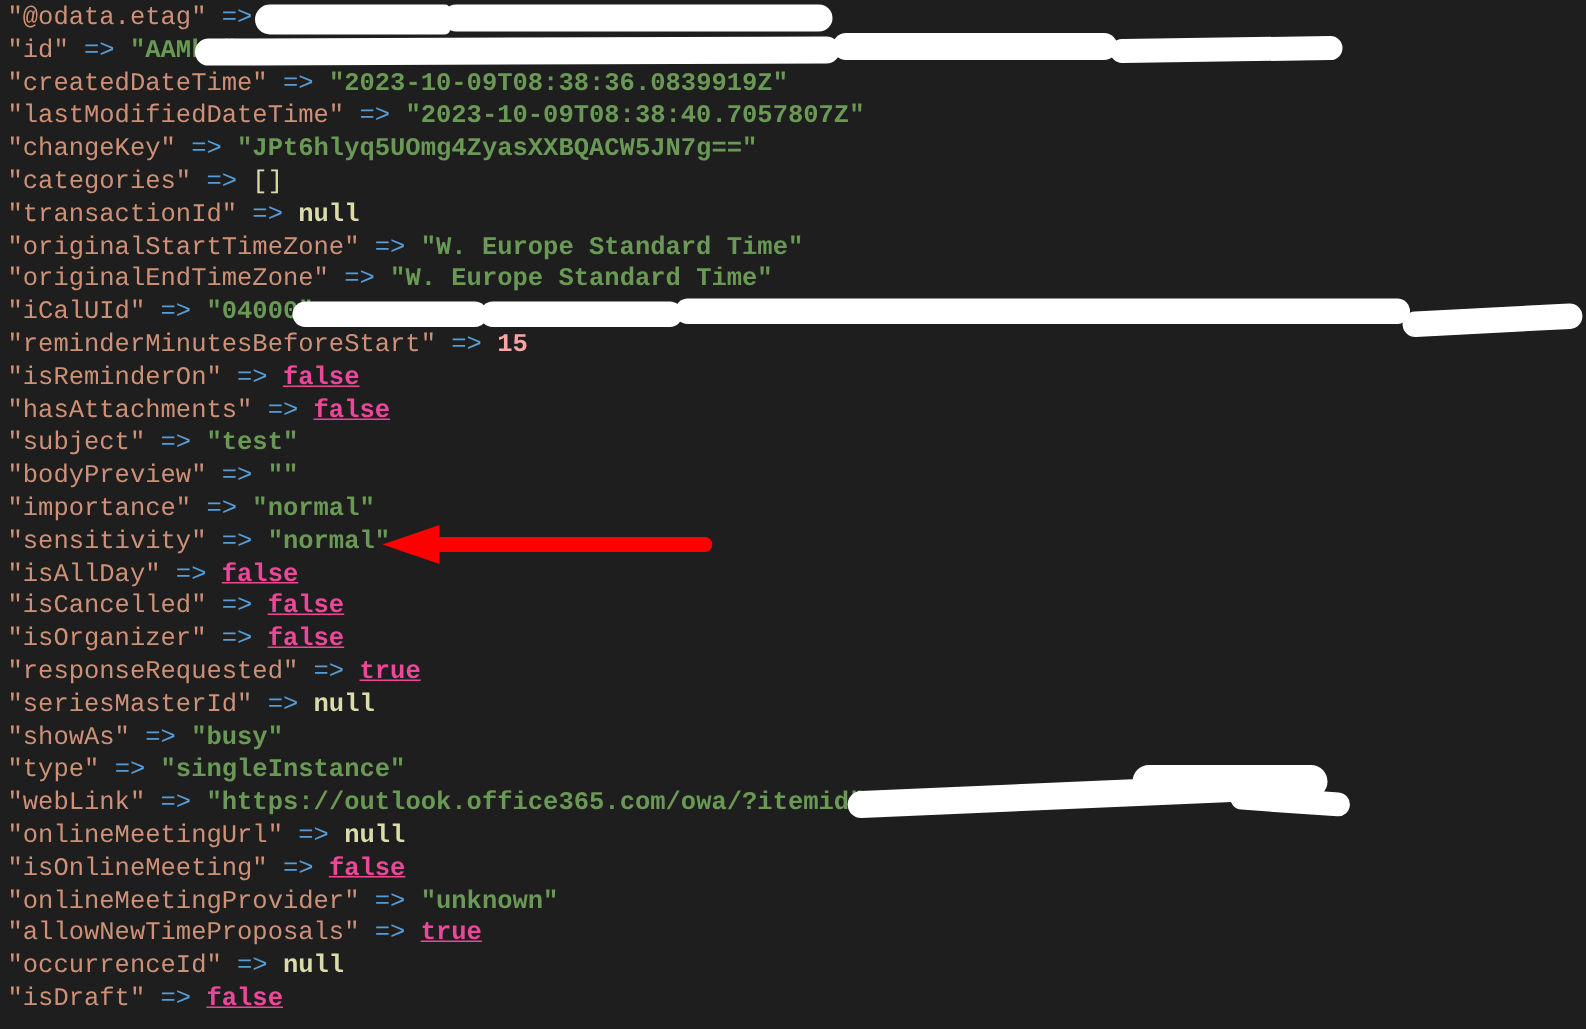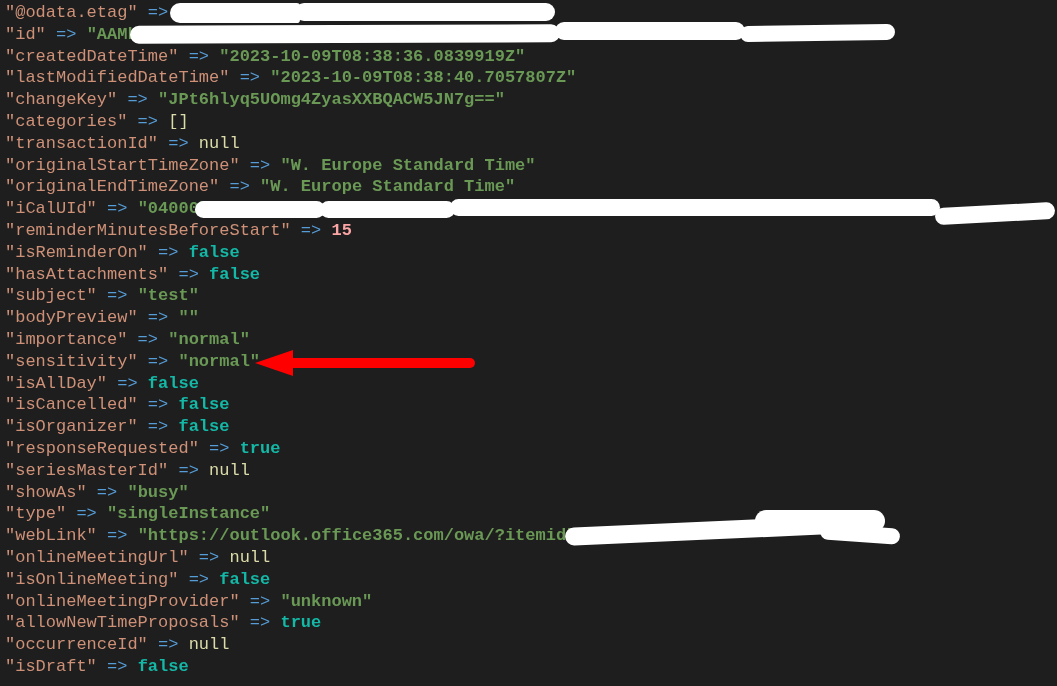--- a/index.html
+++ b/index.html
@@ -15,23 +15,23 @@
     width:895px;
     min-height:686px;
     background:#1e1e1e;
     padding:2px 0 0 5px;
     white-space:pre;
     position:relative;
   }
   .str{color:#ce9178;}       
   .arrow{color:#569cd6;}     
   .val-green{color:#6a9955;font-weight:bold;}
-  .val-bool{color:#14b8a6;font-weight:bold;}
+  .val-bool{color:#ec4899;font-weight:bold;text-decoration:underline;}
   .val-num{color:#fca5a5;font-weight:bold;}
-  .val-null{color:#dcdcaa;font-weight:normal;}
+  .val-null{color:#dcdcaa;font-weight:bold;}
   .bracket{color:#dcdcaa;}
   .line{display:block;position:relative;}
   
   .redact{
     position:absolute;
     background:#ffffff;
     border-radius:12px;
     pointer-events:none;
   }
   

